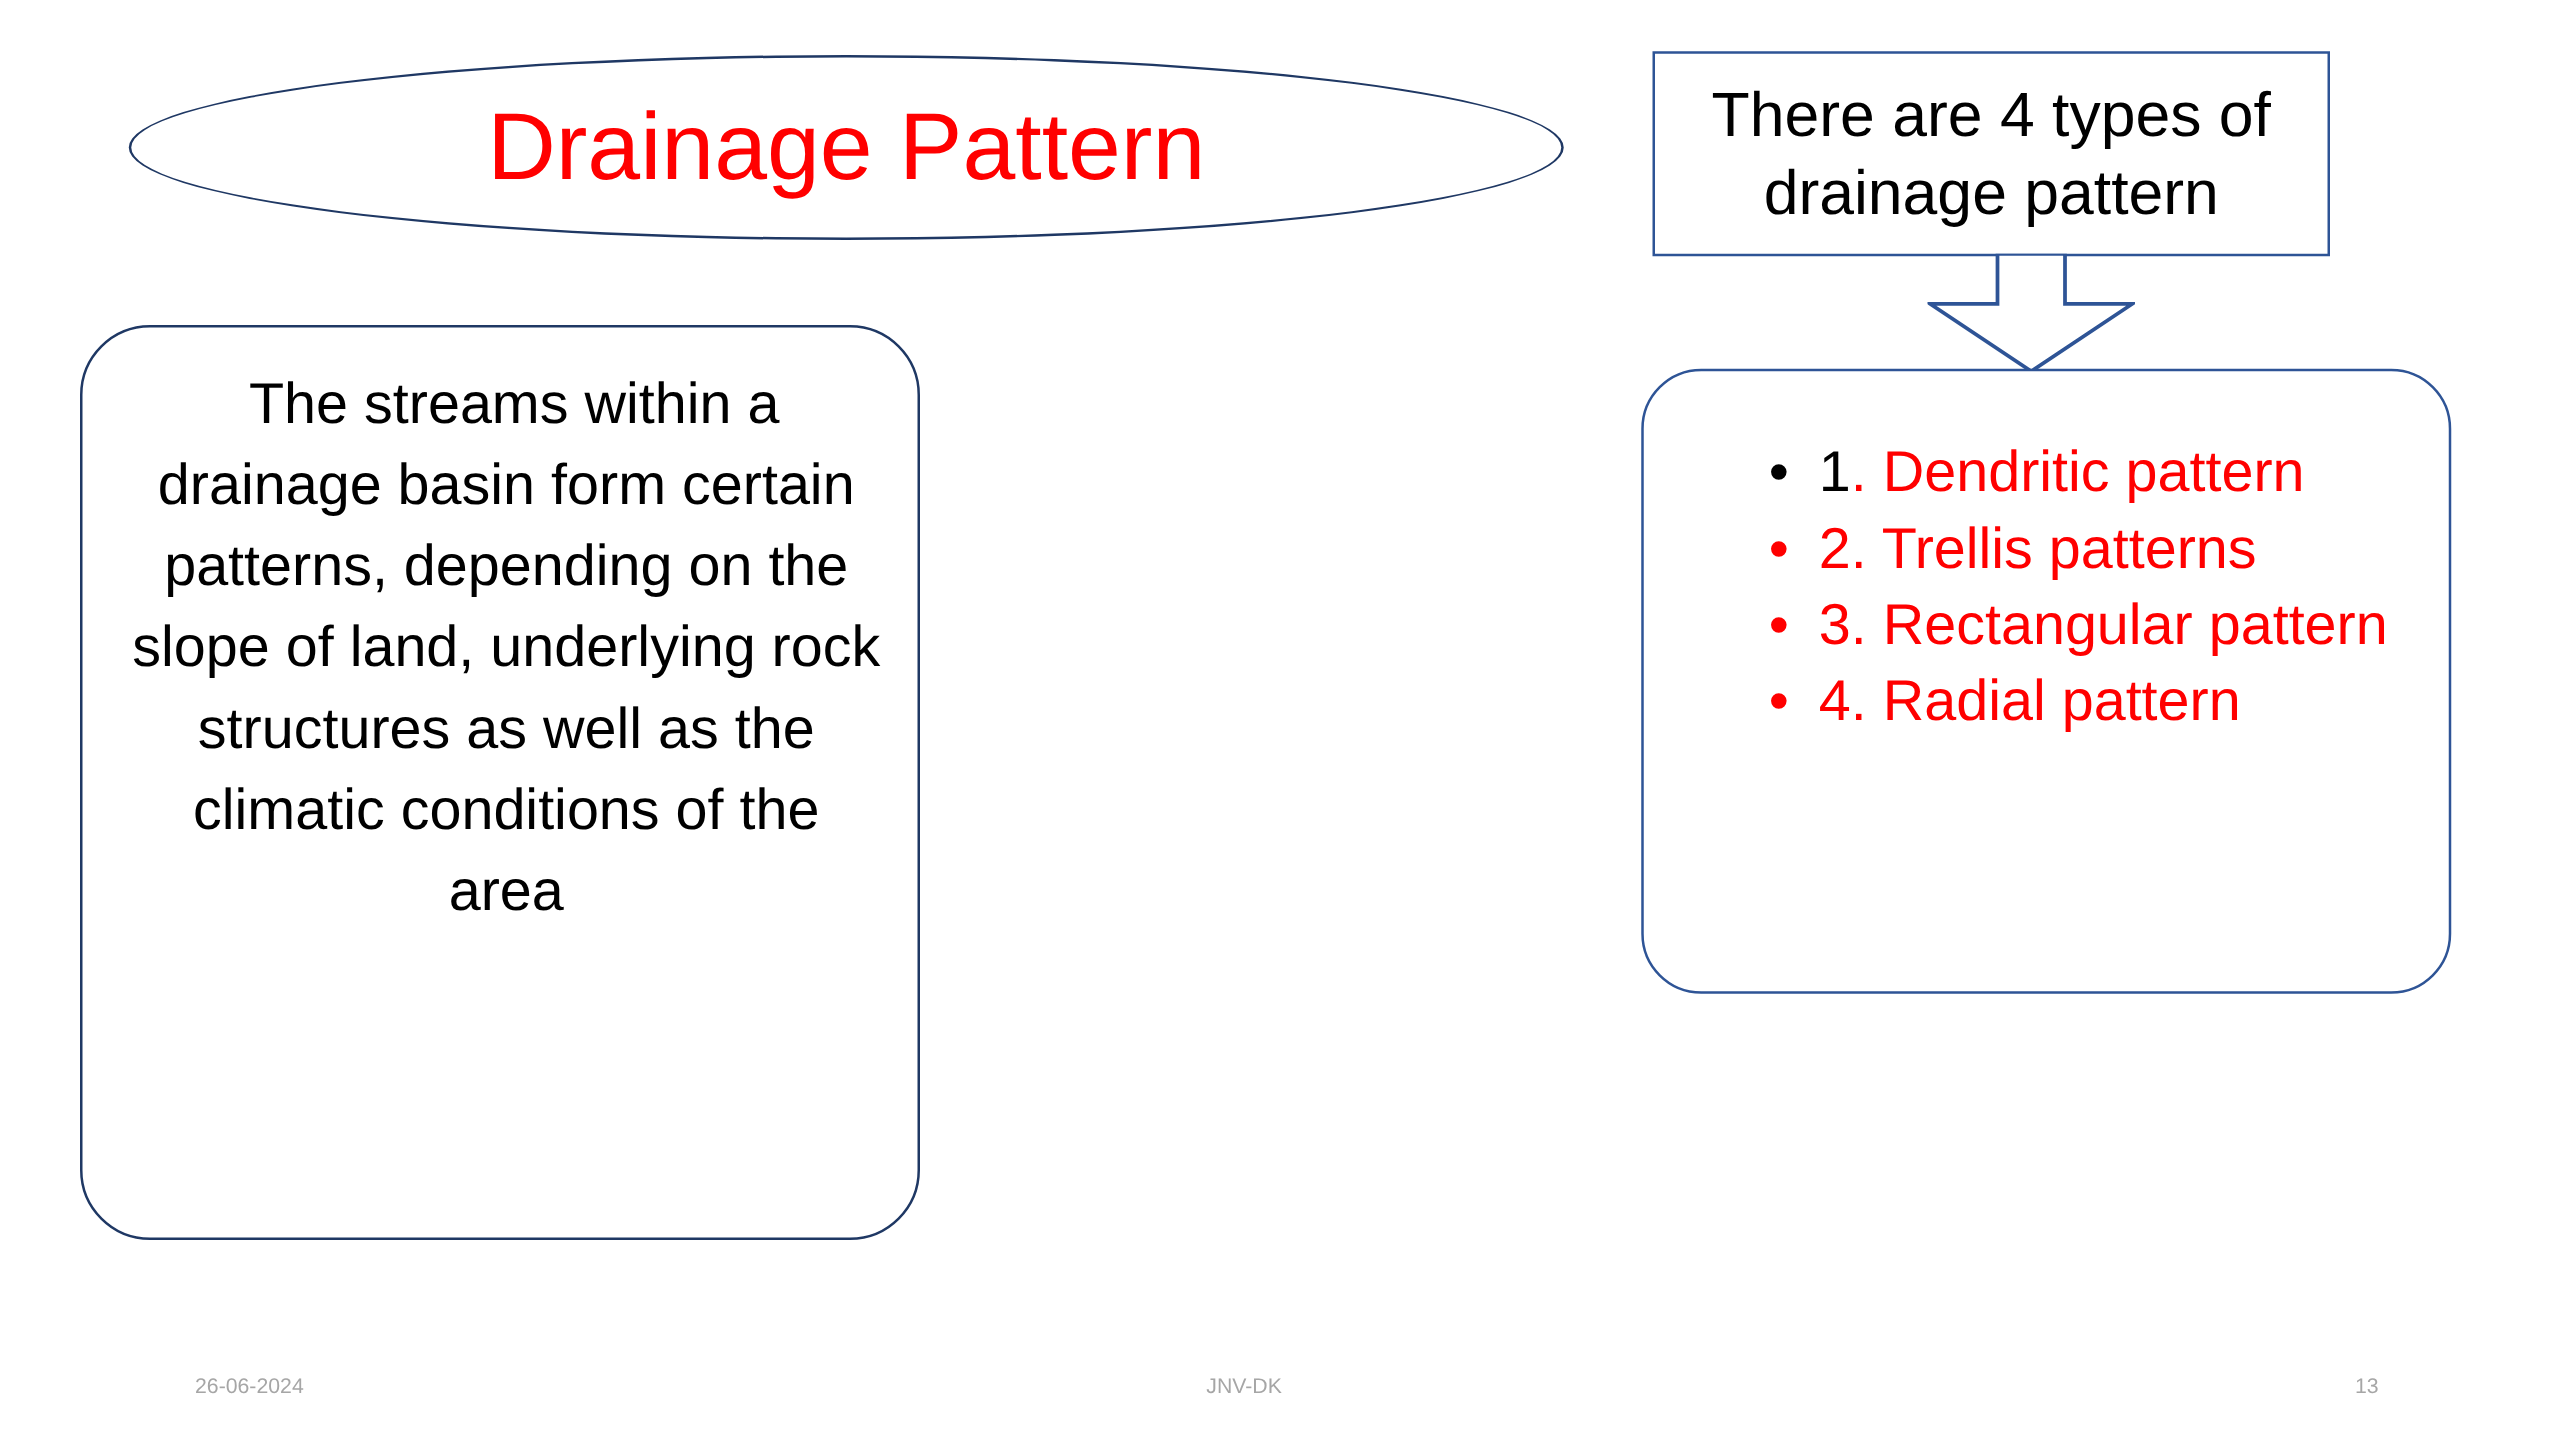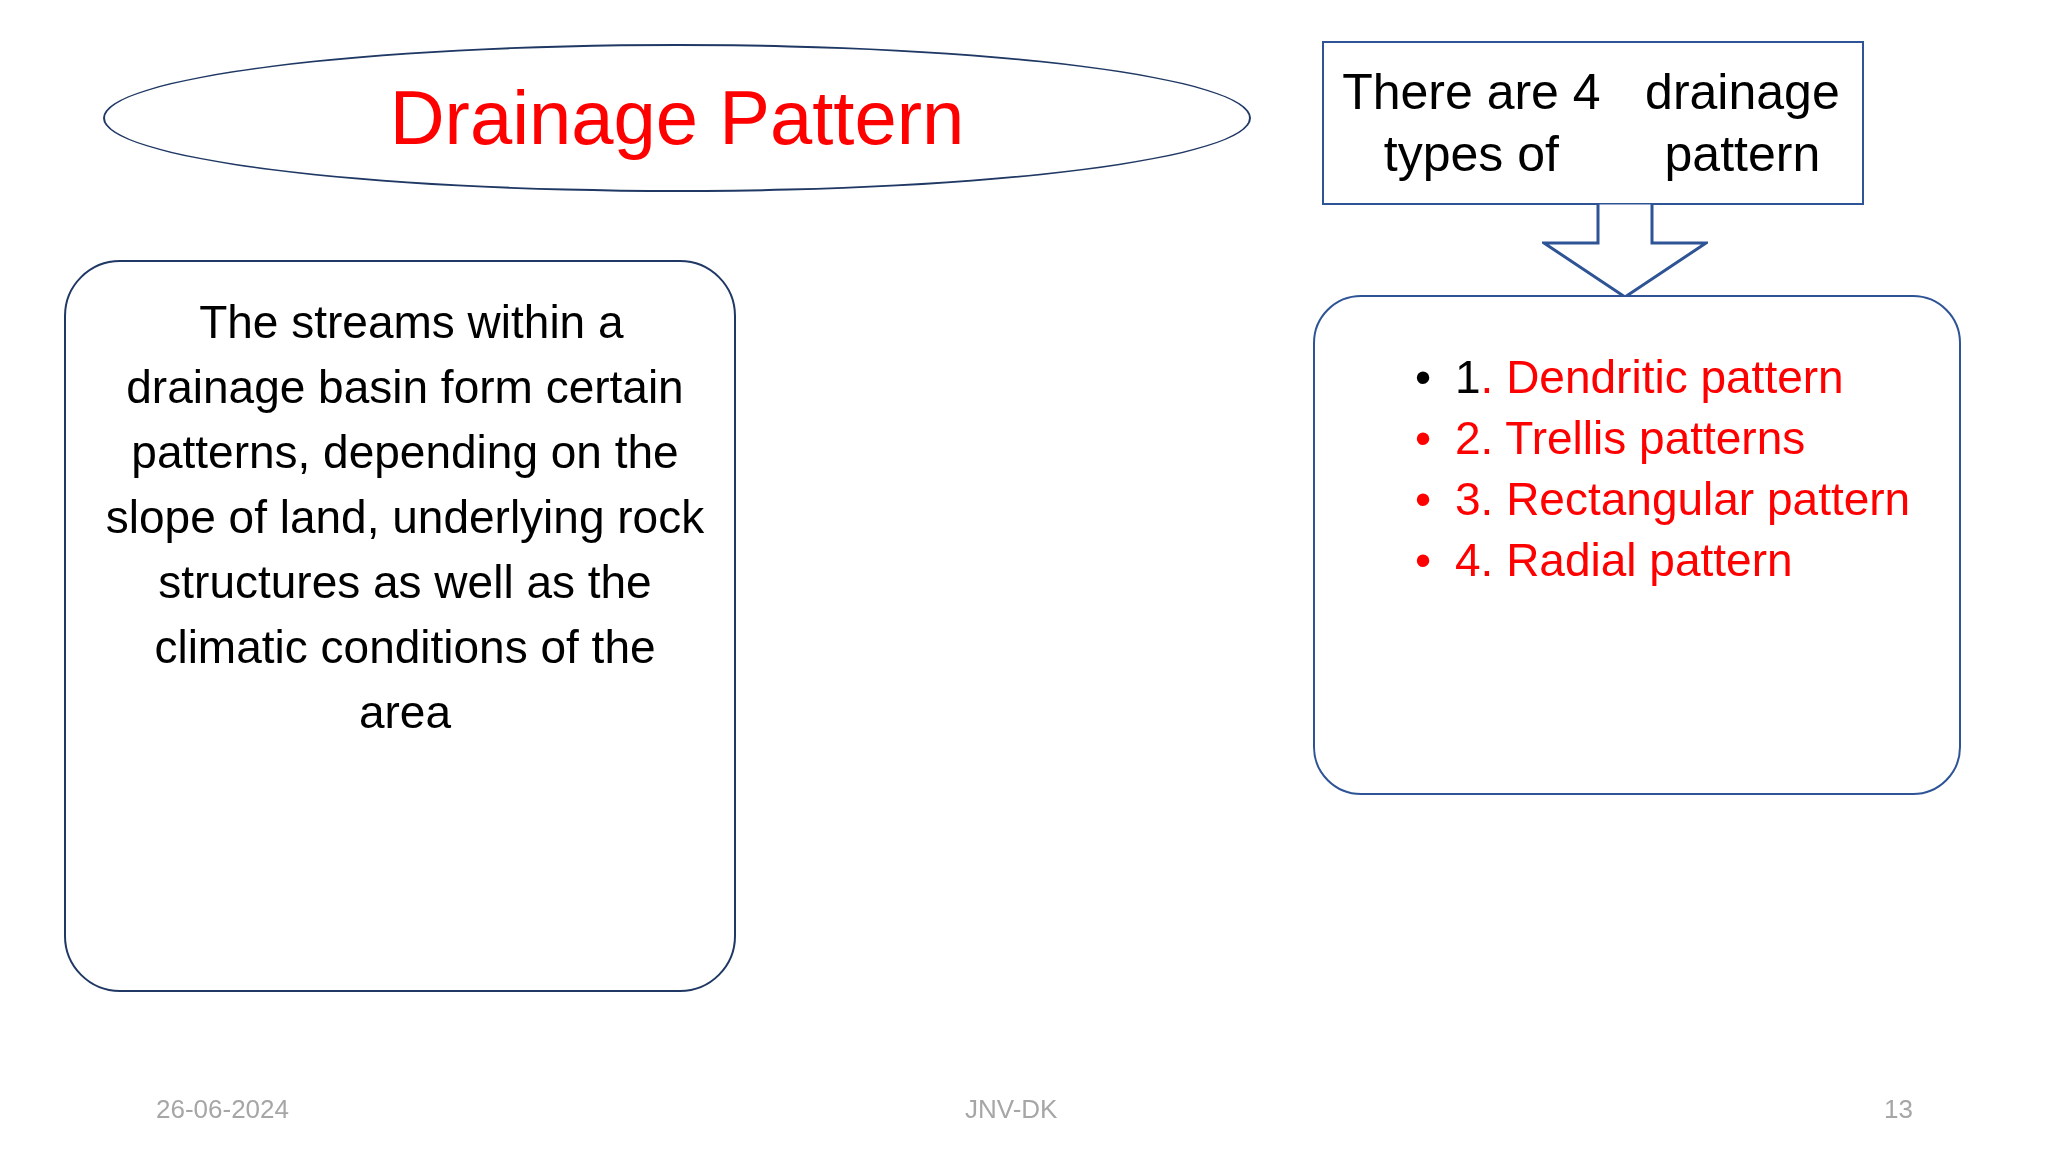--- a/index.html
+++ b/index.html
@@ -82,21 +82,21 @@
     box-sizing: border-box;
     background: #ffffff;
   }
   #types-box-text {
     position: absolute;
     left: 1322px;
     top: 41px;
     width: 542px;
     height: 164px;
     display: flex;
-    flex-direction: row;
+    flex-direction: column;
     align-items: center;
     justify-content: center;
     color: #000000;
     font-size: 50px;
     line-height: 62px;
     text-align: center;
   }
 
   
   #down-arrow {
@@ -145,21 +145,21 @@
   }
   #list-items li.item-black-lead .bullet-dot,
   #list-items li.item-black-lead .lead-num {
     color: #000000;
   }
 
   
   .footer-text {
     position: absolute;
     color: #a6a6a6;
-    font-size: 26px;
+    font-size: 17px;
     line-height: 30px;
     white-space: nowrap;
   }
   #footer-date  { left: 156px;  top: 1094px; }
   #footer-org   { left: 965px;  top: 1094px; }
   #footer-page  { left: 1884px; top: 1094px; text-align: center; }
 </style>
 </head>
 <body>
 

